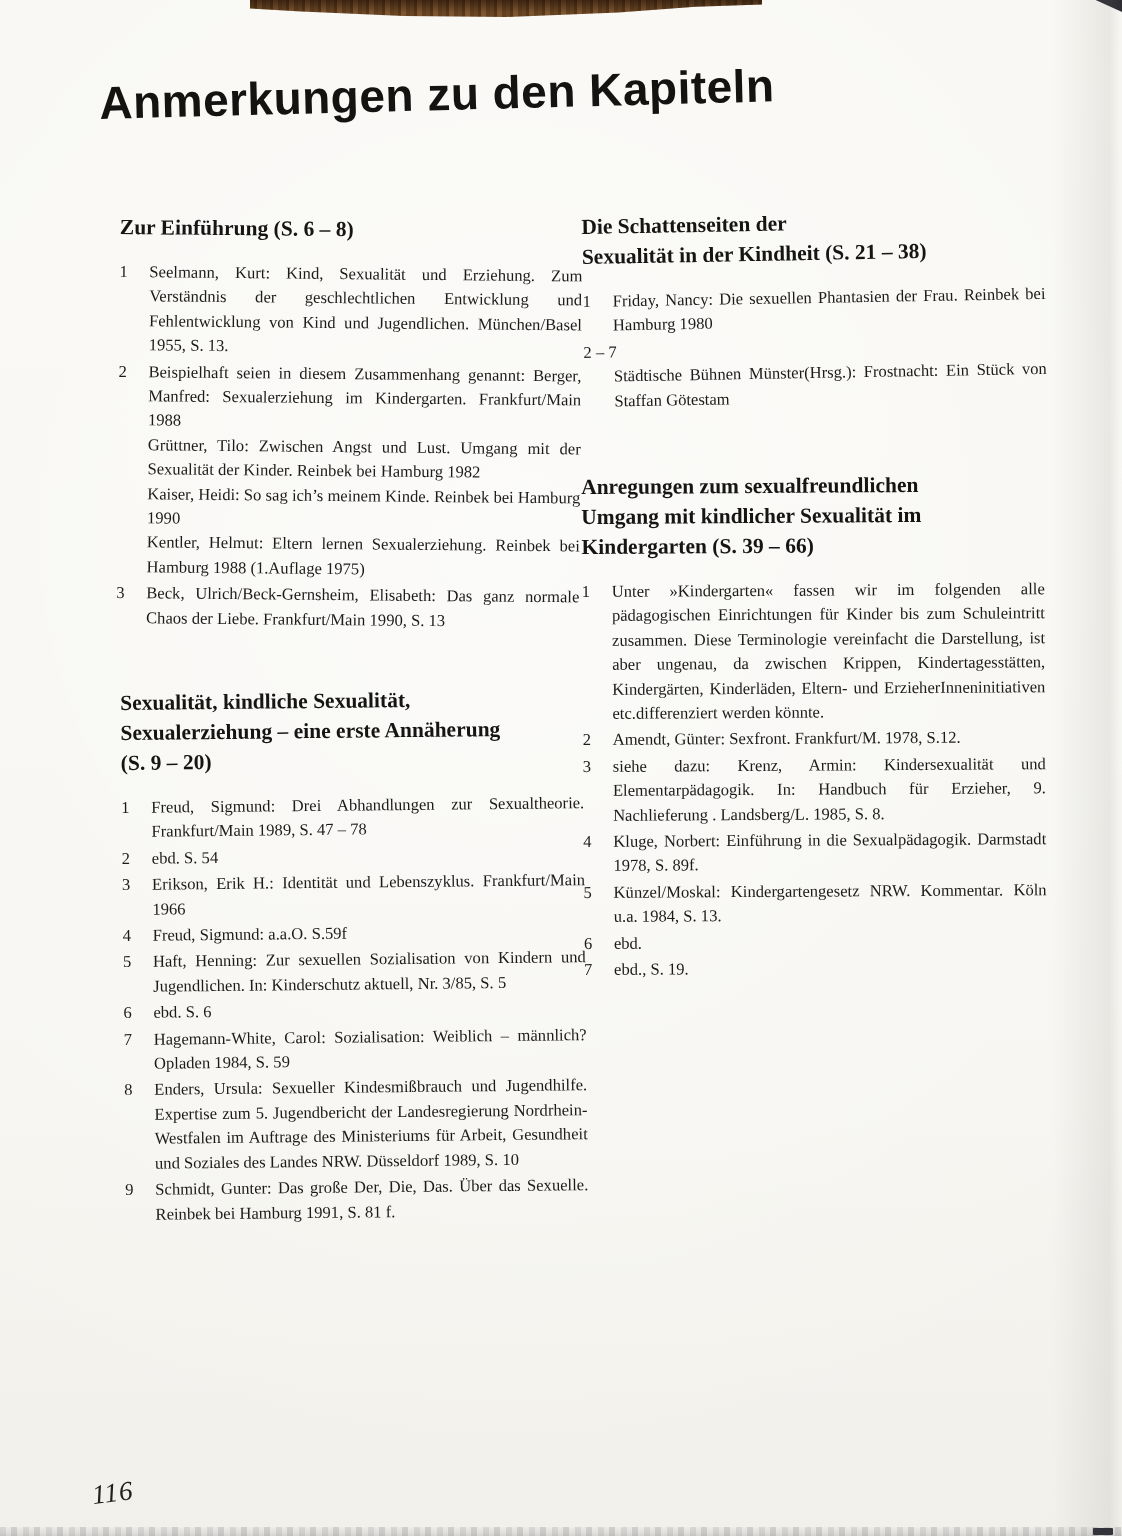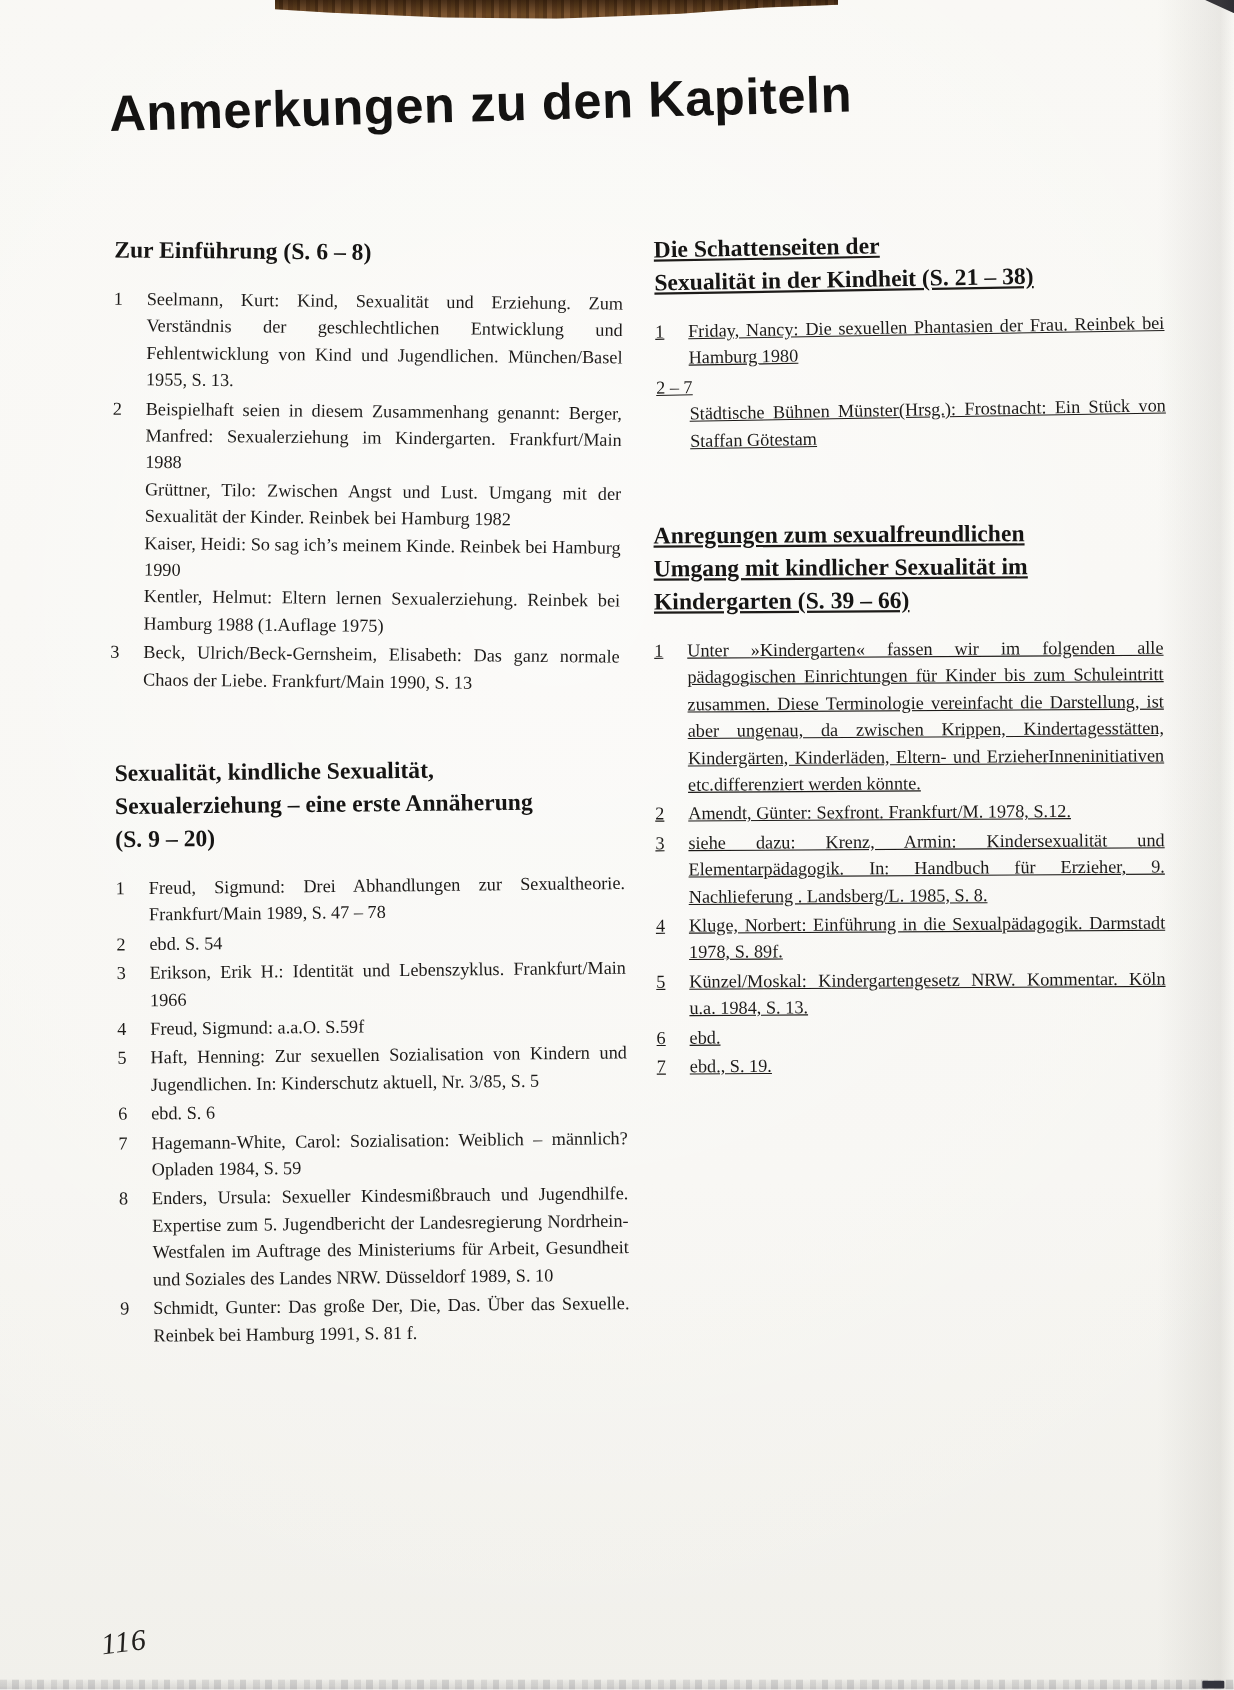--- a/index.html
+++ b/index.html
@@ -37,22 +37,22 @@
     position:absolute;right:9px;bottom:1px;width:20px;height:7px;background:#33333c;border-radius:1px;
   }
   
   .title{
     position:absolute;left:100px;top:76px;margin:0;white-space:nowrap;
     font-family:"Liberation Sans", sans-serif;font-weight:700;font-size:46px;
     letter-spacing:.5px;color:#141312;
     transform:rotate(-1.5deg);transform-origin:left bottom;
   }
   .col{position:absolute;width:463px;top:212px;}
-  .col-left{left:104px;font-family:Liberation Serif, serif;}
-  .col-right{left:594px;text-decoration:underline;}
+  .col-left{left:120px;font-family:Liberation Serif, serif;}
+  .col-right{left:581px;}
   section{transform-origin:left top;}
   section + section{margin-top:58px;}
   h2{
     margin:0 0 18px 0;font-weight:700;font-size:21.5px;line-height:30px;color:#161514;
   }
   .notes{font-size:16.6px;line-height:24.4px;}
   .note{display:flex;margin:0 0 2px 0;}
   .num{flex:0 0 30px;}
   .txt{flex:1;text-align:justify;}
   .note.block{display:block;}

